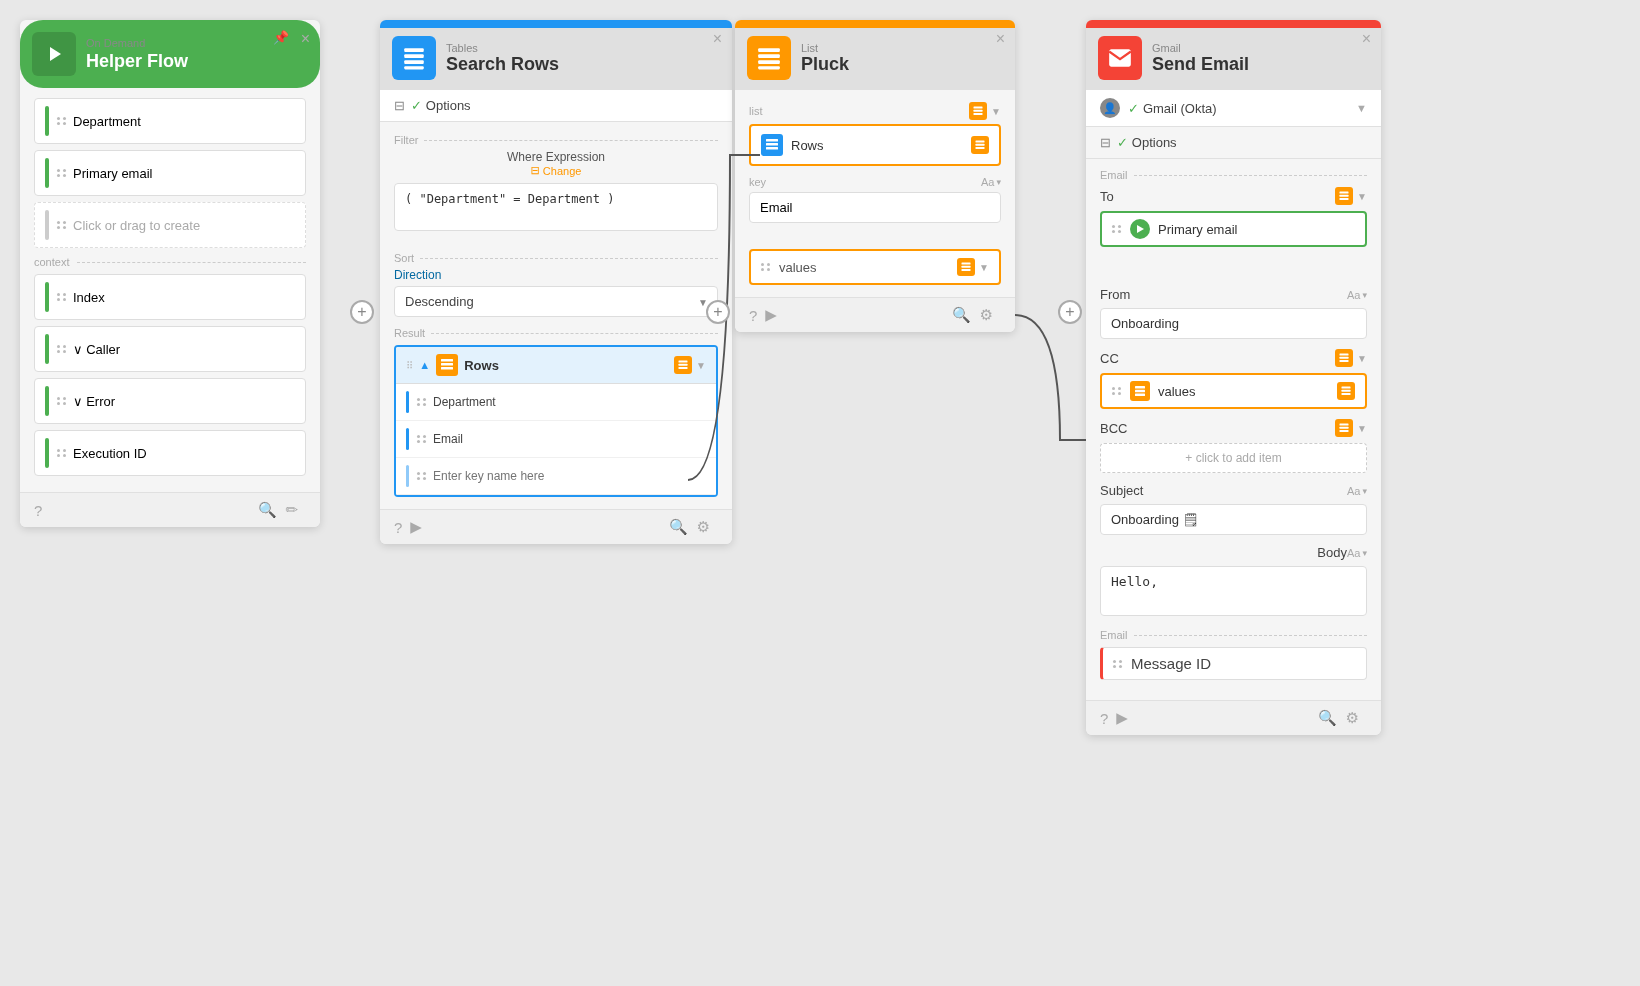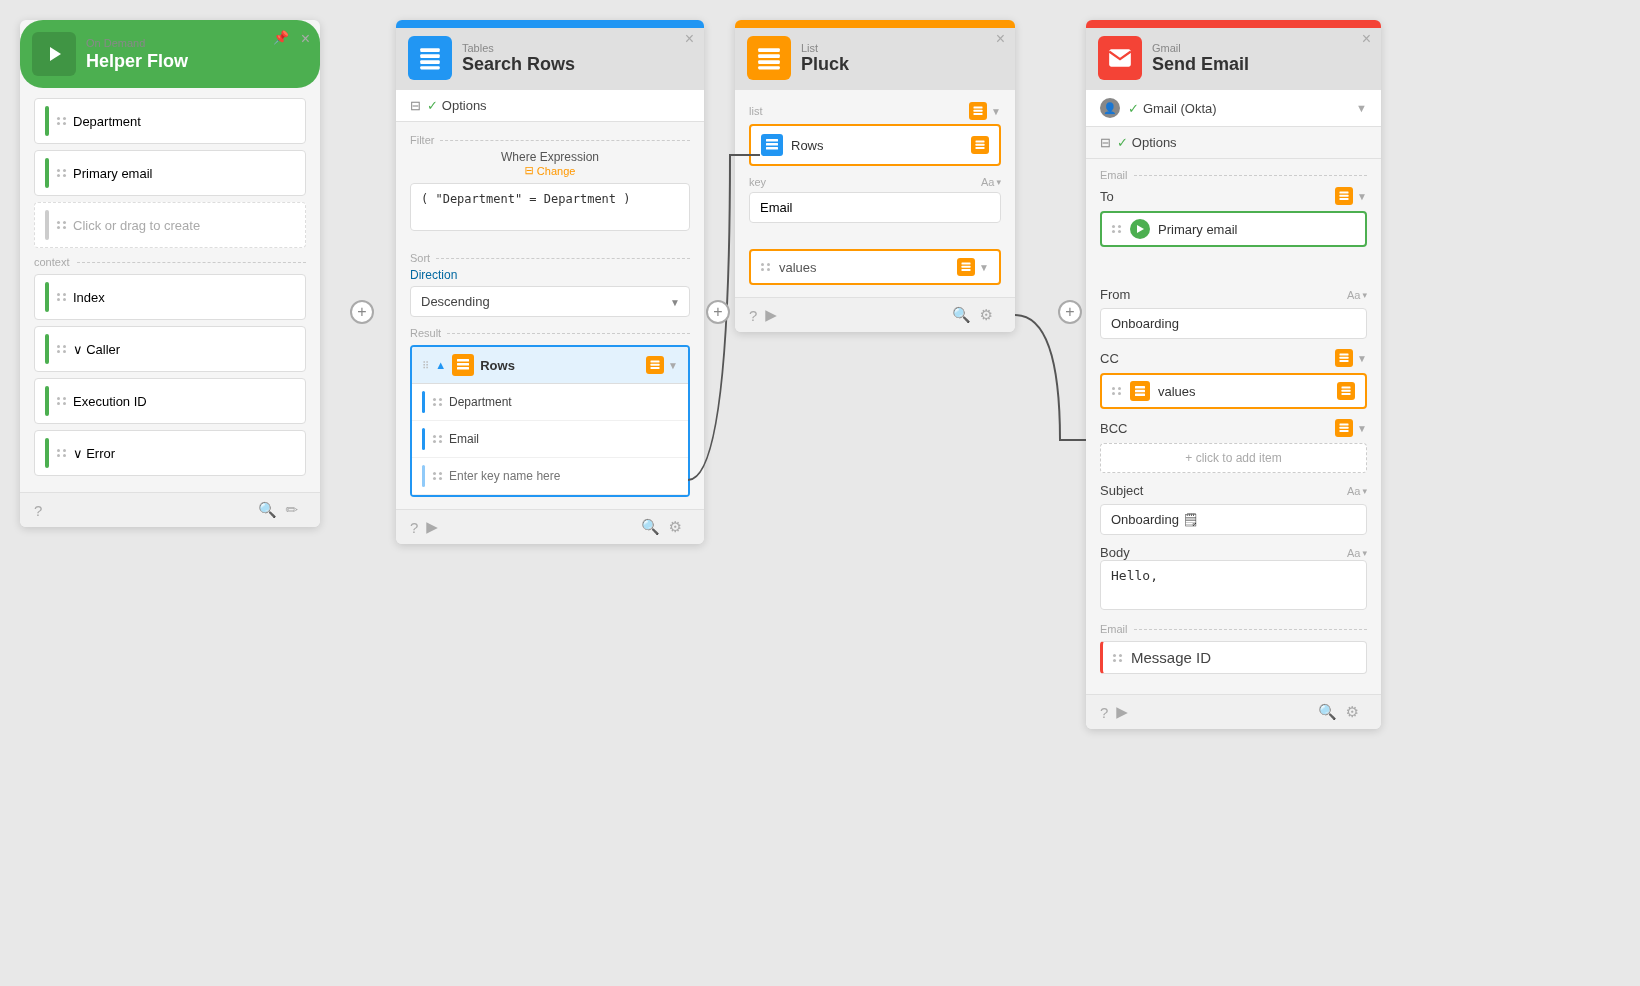--- a/index.html
+++ b/index.html
@@ -155,21 +155,21 @@
     .footer-icon-btn {
       background: none;
       border: none;
       color: #aaa;
       cursor: pointer;
       font-size: 15px;
       margin-right: 8px;
     }
     .footer-spacer { flex: 1; }
     
-    .search-rows-card { top: 20px; left: 396px; width: 308px; }
+    .search-rows-card { top: 20px; left: 380px; width: 352px; }
     
     .filter-section { margin-bottom: 10px; }
     .filter-label {
       font-size: 11px;
       color: #aaa;
       margin-bottom: 4px;
       display: flex;
       align-items: center;
     }
     .filter-label::after {
@@ -478,23 +478,22 @@
       border: 1px solid #ddd;
       border-radius: 4px;
       font-size: 13px;
       background: white;
       color: #333;
     }
     .body-section { margin-bottom: 10px; }
     .body-row {
       display: flex;
       align-items: center;
-      justify-content: space-between;
-      margin-bottom: 0;
-      gap: 17px;
+      justify-content: flex-end;
+      margin-bottom: 6px;
     }
     .body-label { font-size: 13px; color: #444; }
     .body-input {
       width: 100%;
       padding: 7px 10px;
       border: 1px solid #ddd;
       border-radius: 4px;
       font-size: 13px;
       background: white;
       color: #333;
@@ -616,31 +615,31 @@
         <span style="margin-left:6px;">∨ Caller</span>
       </div>
       <div class="field-row">
         <div class="field-row-left-bar"></div>
         <div class="dots-grid">
             <div class="dot"></div>
             <div class="dot"></div>
             <div class="dot"></div>
             <div class="dot"></div>
           </div>
-        <span style="margin-left:6px;">Execution ID</span>
+        <span style="margin-left:6px;">∨ Error</span>
       </div>
       <div class="field-row">
         <div class="field-row-left-bar"></div>
         <div class="dots-grid">
             <div class="dot"></div>
             <div class="dot"></div>
             <div class="dot"></div>
             <div class="dot"></div>
           </div>
-        <span style="margin-left:6px;">∨ Error</span>
+        <span style="margin-left:6px;">Execution ID</span>
       </div>
     </div>
     <div class="card-footer">
       <button class="footer-icon-btn">?</button>
       <div class="footer-spacer"></div>
       <button class="footer-icon-btn">🔍</button>
       <button class="footer-icon-btn">✏</button>
     </div>
   </div>
 

